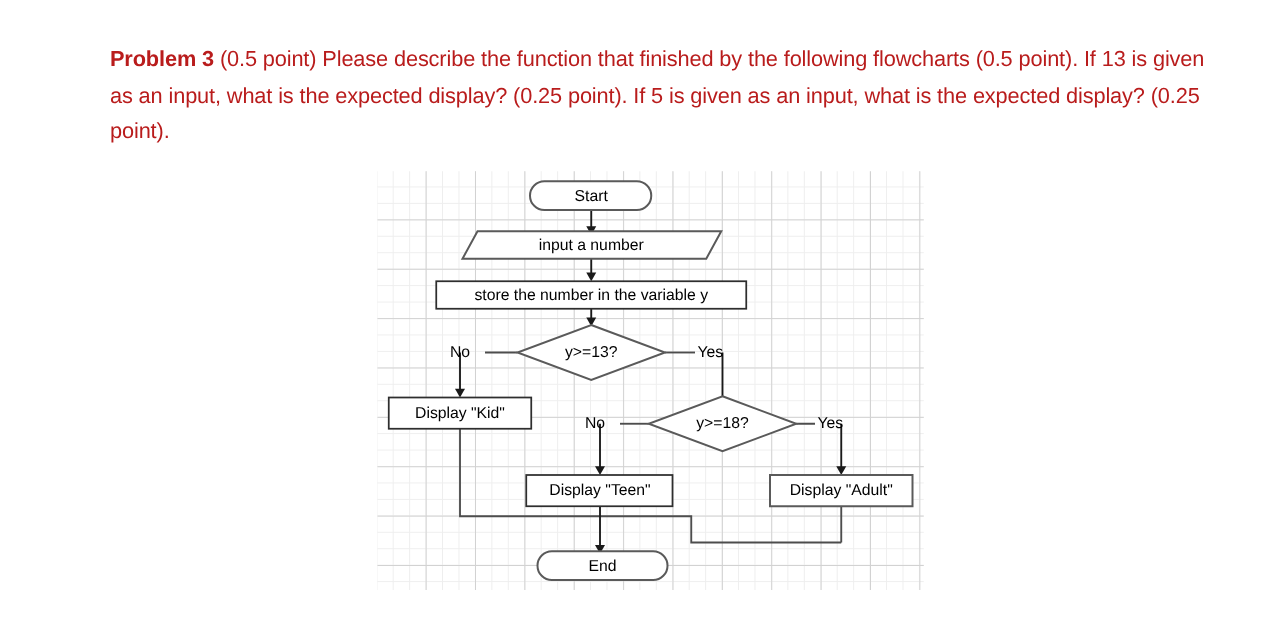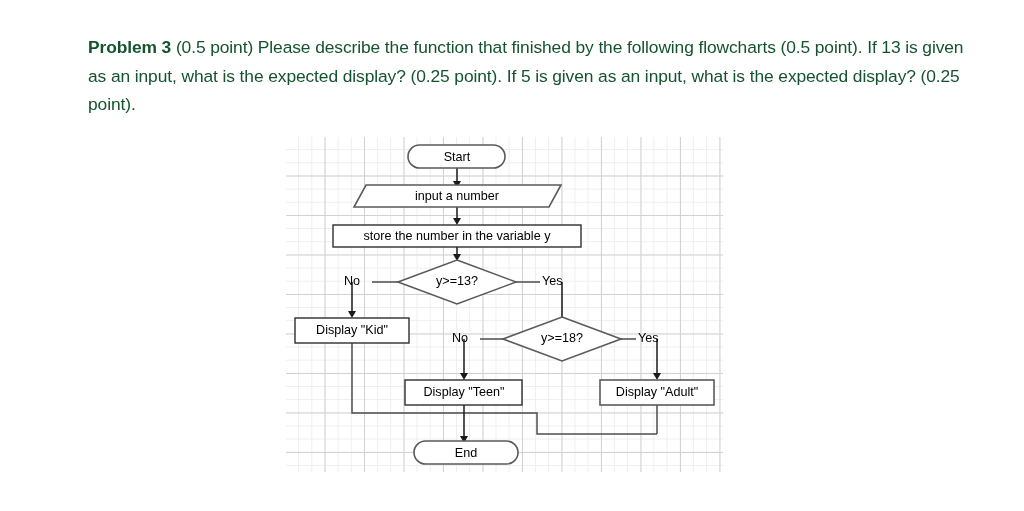--- a/index.html
+++ b/index.html
@@ -18,31 +18,31 @@
   }
 
   
   #question-block {
     position: absolute;
     left: 88px;
     top: 33px;
     width: 876px;
     font-size: 17.4px;
     line-height: 28.5px;
-    color: #14532d;
+    color: #b91c1c;
     letter-spacing: -0.1px;
   }
   #question-block .q-strong {
     font-weight: bold;
   }
 
   
   #flowchart-canvas {
     position: absolute;
-    left: 286px;
+    left: 302px;
     top: 137px;
     width: 437px;
     height: 335px;
     background-color: #ffffff;
     background-image:
       linear-gradient(to right, #d2d2d2 1px, transparent 1px),
       linear-gradient(to bottom, #d2d2d2 1px, transparent 1px),
       linear-gradient(to right, #eeeeee 1px, transparent 1px),
       linear-gradient(to bottom, #eeeeee 1px, transparent 1px);
     background-size:

